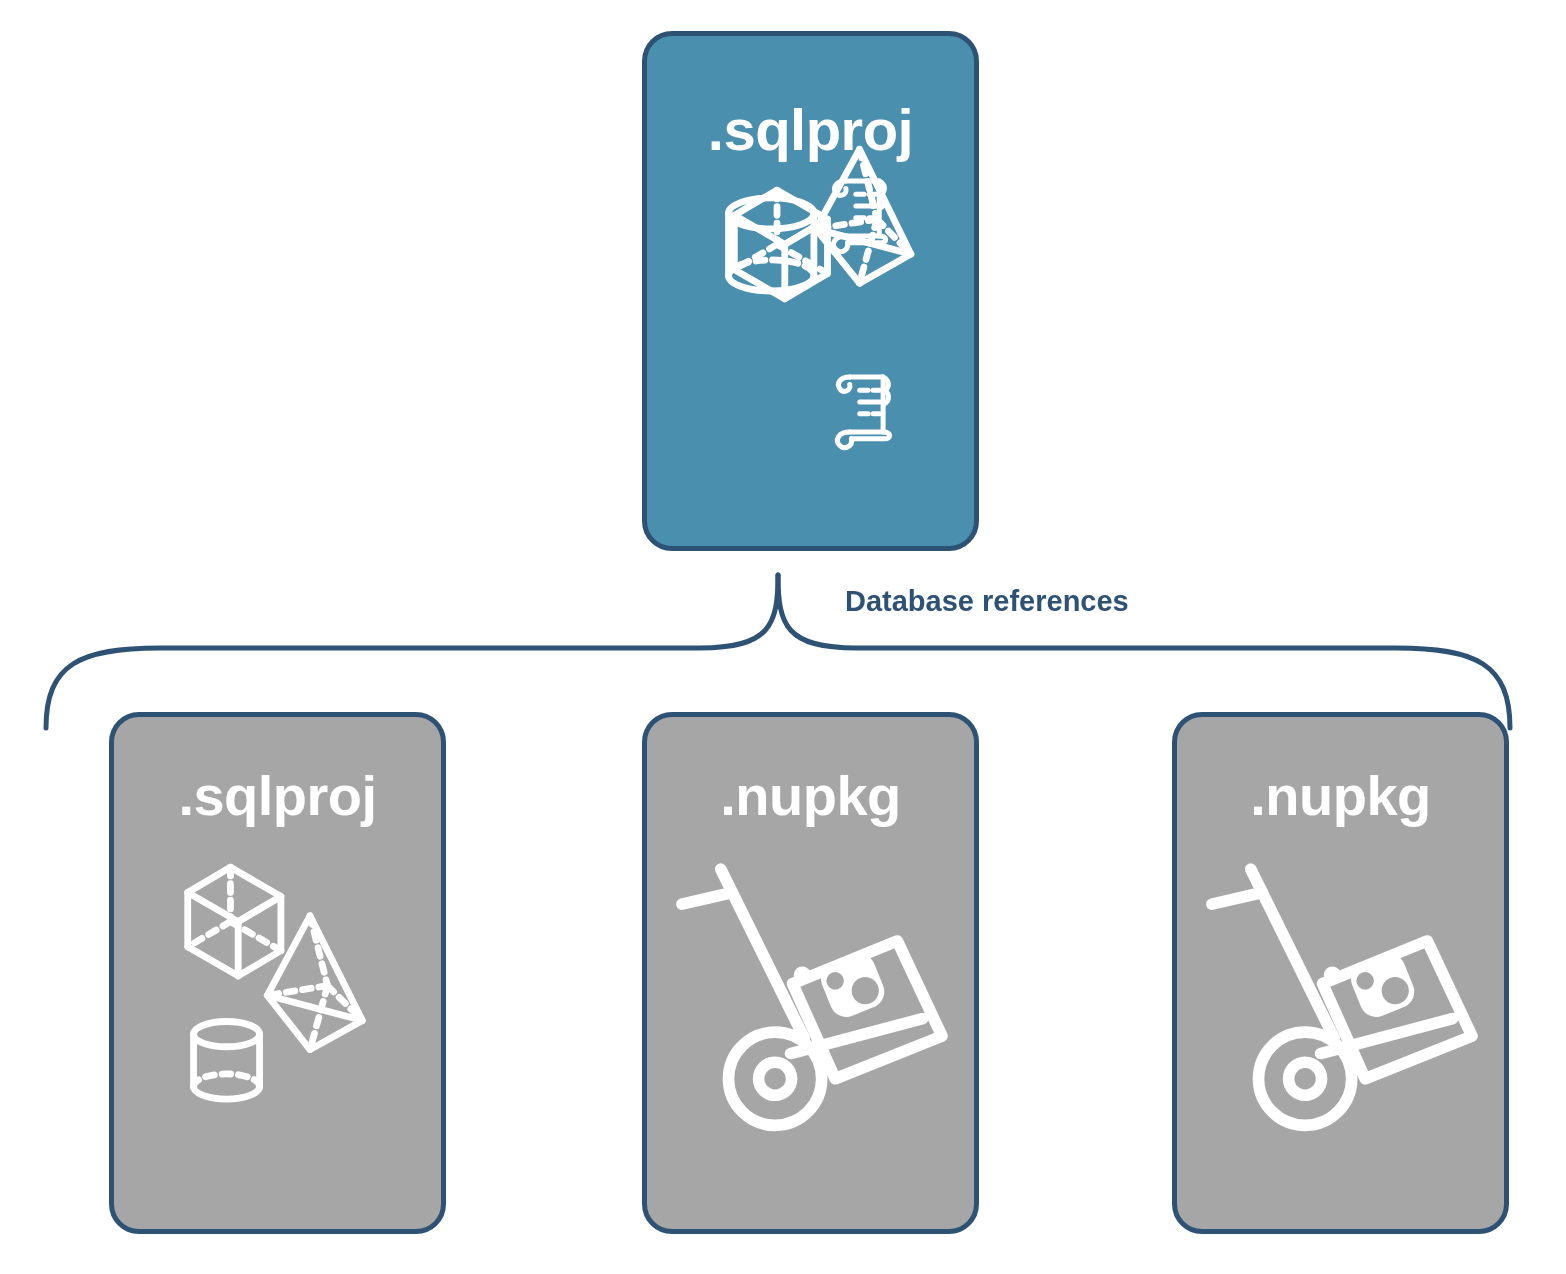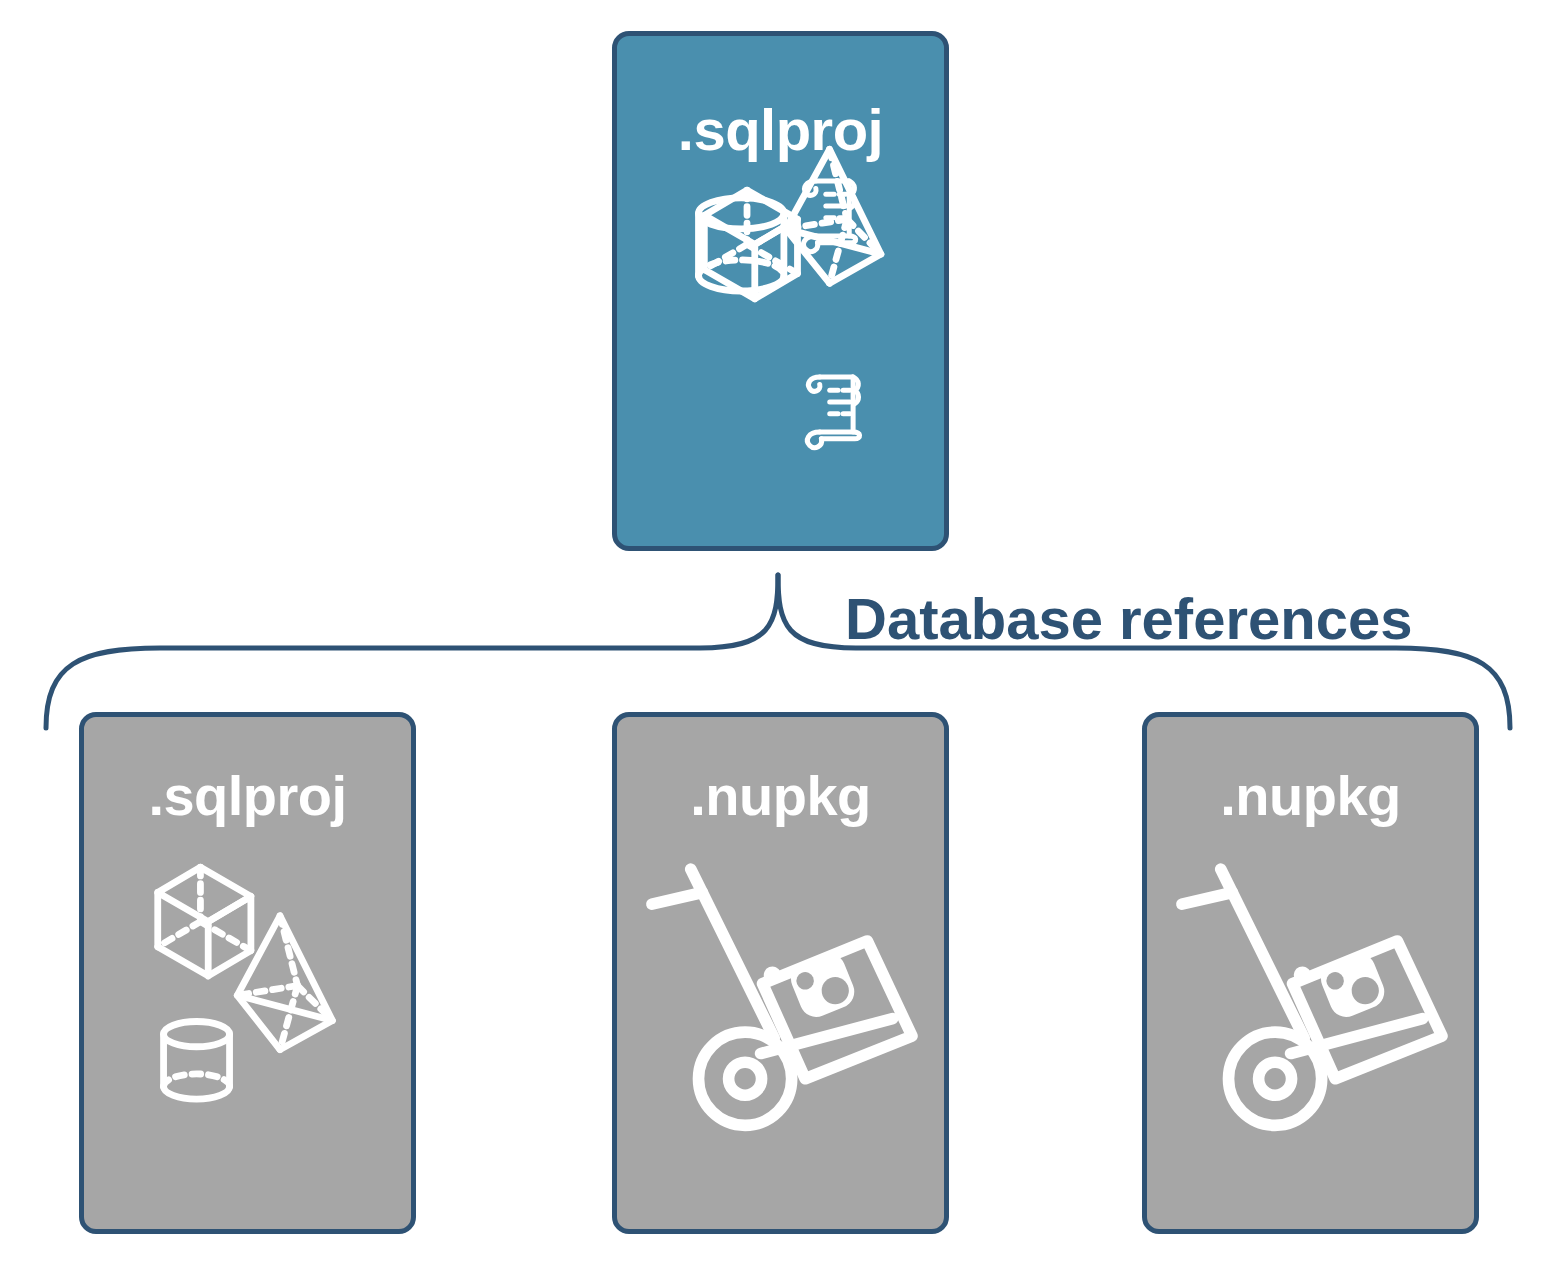--- a/index.html
+++ b/index.html
@@ -22,23 +22,24 @@
   }
   .diagram-svg {
     position: absolute;
     top: 0;
     left: 0;
     width: 1566px;
     height: 1274px;
   }
   .node-box {
     position: absolute;
-    border-radius: 17px;
+    border-radius: 30px;
     box-sizing: border-box;
     border: 5px solid #2e5274;
+    margin-left: 30px;
   }
   .node-label {
     position: absolute;
     width: 100%;
     text-align: center;
     color: #ffffff;
     font-weight: bold;
     letter-spacing: -0.5px;
     font-family: "Liberation Sans", sans-serif;
     user-select: none;
@@ -73,21 +74,21 @@
     left: 0;
     top: 0;
     width: 100%;
     height: 100%;
     pointer-events: none;
   }
   .brace-label {
     position: absolute;
     left: 845px;
     top: 585px;
-    font-size: 58px;
+    font-size: 29px;
     font-weight: bold;
     color: #2e5274;
     font-family: "Liberation Sans", sans-serif;
     white-space: nowrap;
     user-select: none;
   }
 </style>
 </head>
 <body>
 

